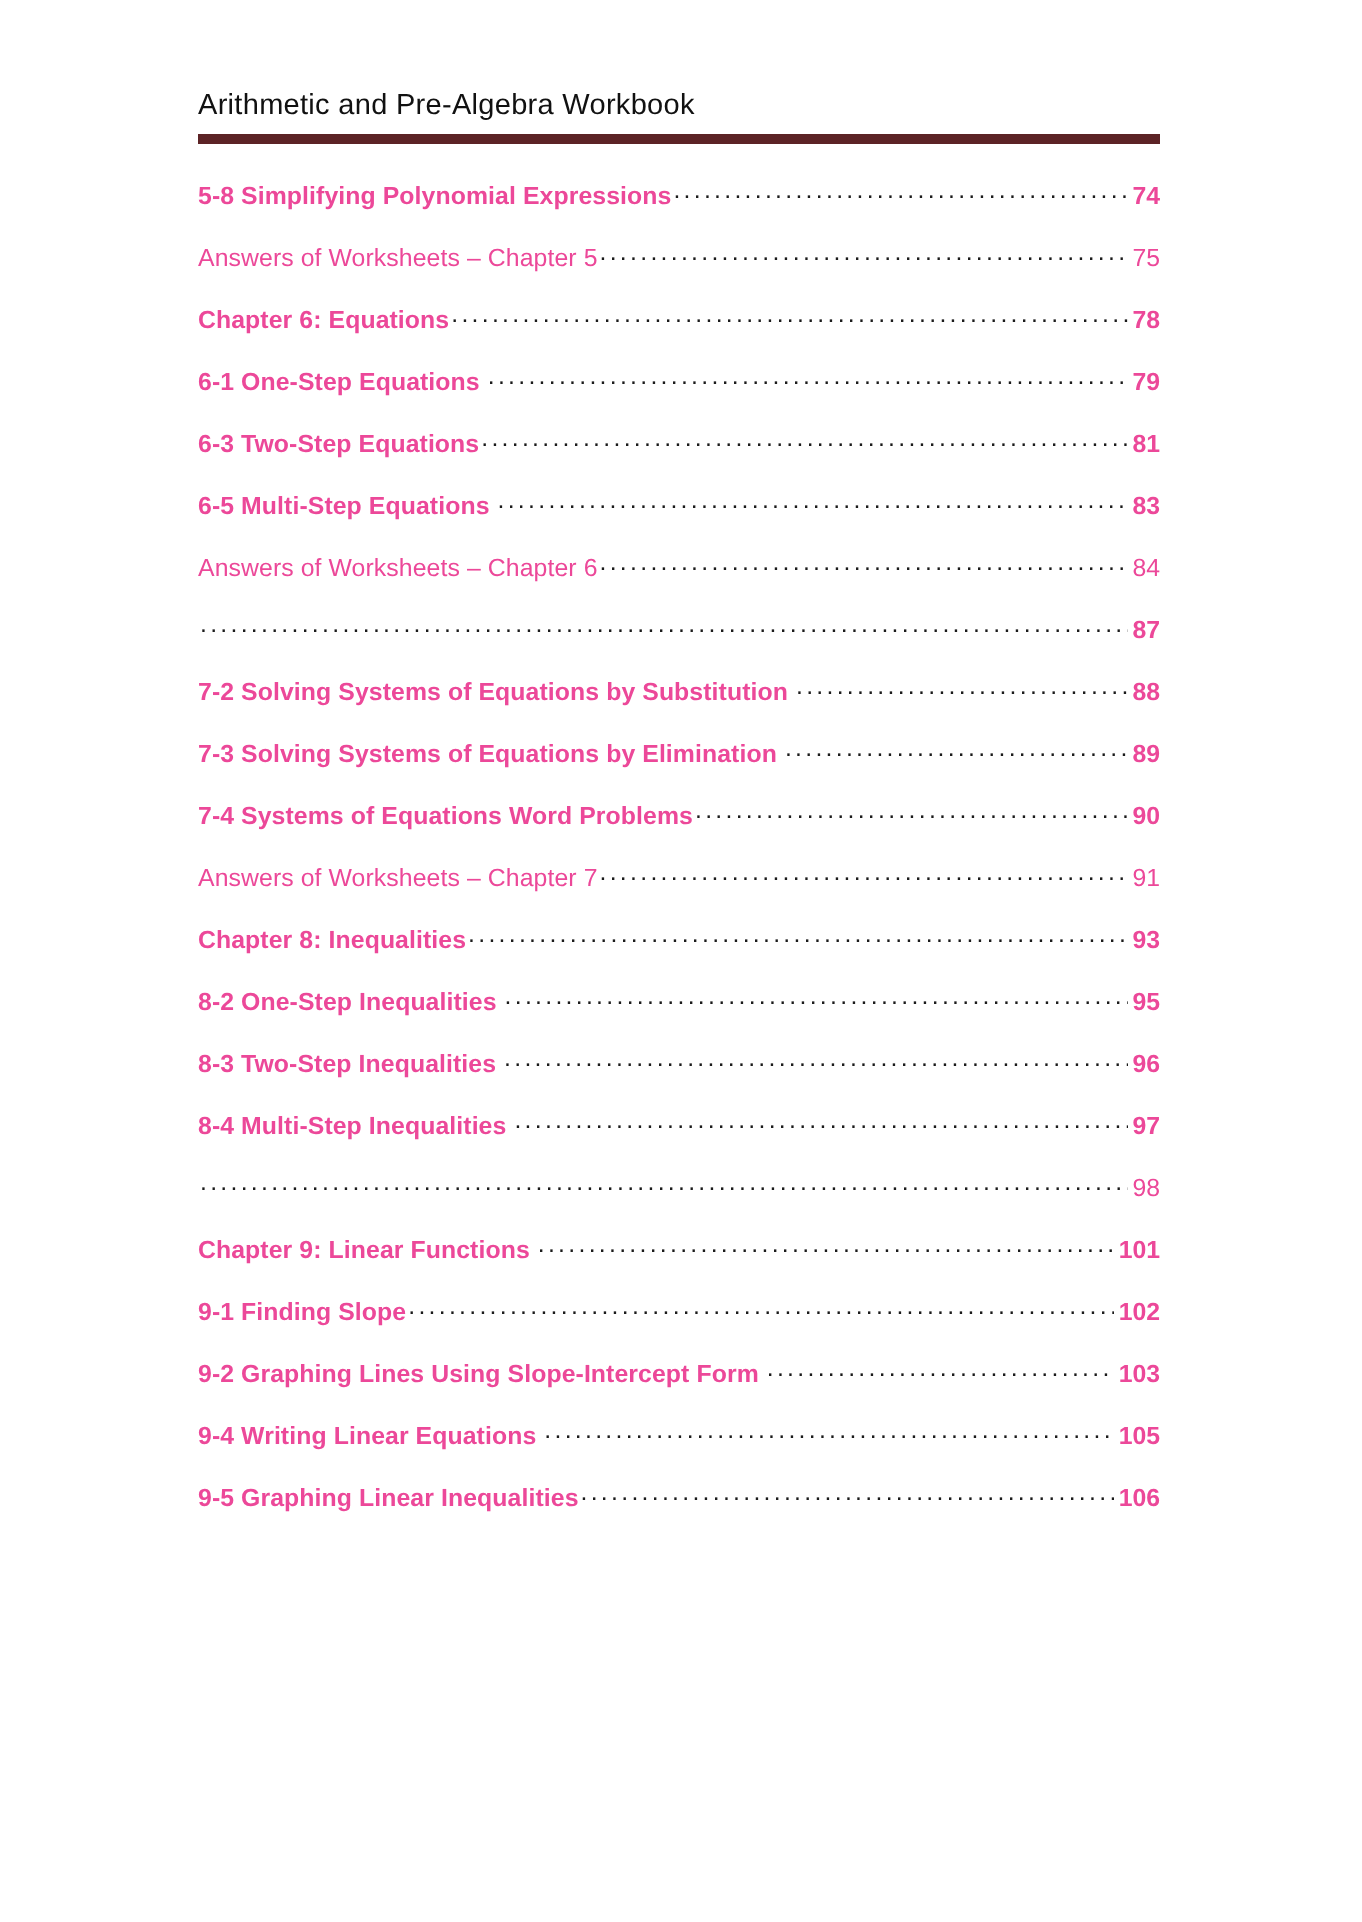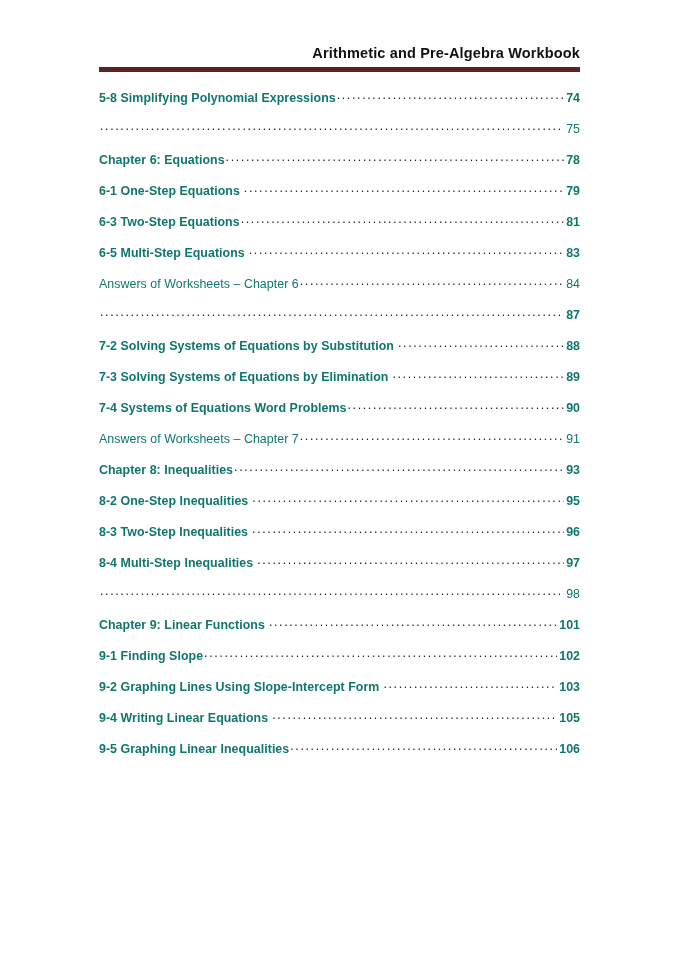--- a/index.html
+++ b/index.html
@@ -22,22 +22,22 @@
     box-sizing: border-box;
   }
   .page-header {
     position: absolute;
     left: 99px;
     right: 101px;
     top: 44px;
   }
   .header-title {
     font-size: 14.5px;
-    font-weight: bold;
-    text-align: right;
+    font-weight: normal;
+    text-align: left;
     letter-spacing: 0.15px;
     color: #111111;
     line-height: 19px;
     white-space: nowrap;
   }
   .header-rule {
     margin-top: 4px;
     height: 5px;
     background: #5c2326;
     width: 481px;
@@ -46,21 +46,21 @@
     position: absolute;
     left: 99px;
     top: 90px;
     width: 481px;
   }
   .toc-entry {
     display: flex;
     align-items: baseline;
     height: 31px;
     font-size: 12.4px;
-    color: #0f766e;
+    color: #ec4899;
     white-space: nowrap;
   }
   .toc-entry.bold .toc-title,
   .toc-entry.bold .toc-page {
     font-weight: bold;
   }
   .toc-title {
     flex: 0 0 auto;
     letter-spacing: 0.05px;
   }
@@ -101,20 +101,21 @@
     <div class="header-rule" style="background: rgb(92, 35, 38);"></div>
   </div>
 
   <div class="toc" id="toc-list">
       <div class="toc-entry bold">
         <span class="toc-title">5-8 Simplifying Polynomial Expressions</span>
         <span class="toc-leader"></span>
         <span class="toc-page">74</span>
       </div>
       <div class="toc-entry">
+        <span class="toc-title">Answers of Worksheets – Chapter 5</span>
         <span class="toc-leader"></span>
         <span class="toc-page">75</span>
       </div>
       <div class="toc-entry bold">
         <span class="toc-title">Chapter 6: Equations</span>
         <span class="toc-leader"></span>
         <span class="toc-page">78</span>
       </div>
       <div class="toc-entry bold gap-before">
         <span class="toc-title">6-1 One-Step Equations</span>

